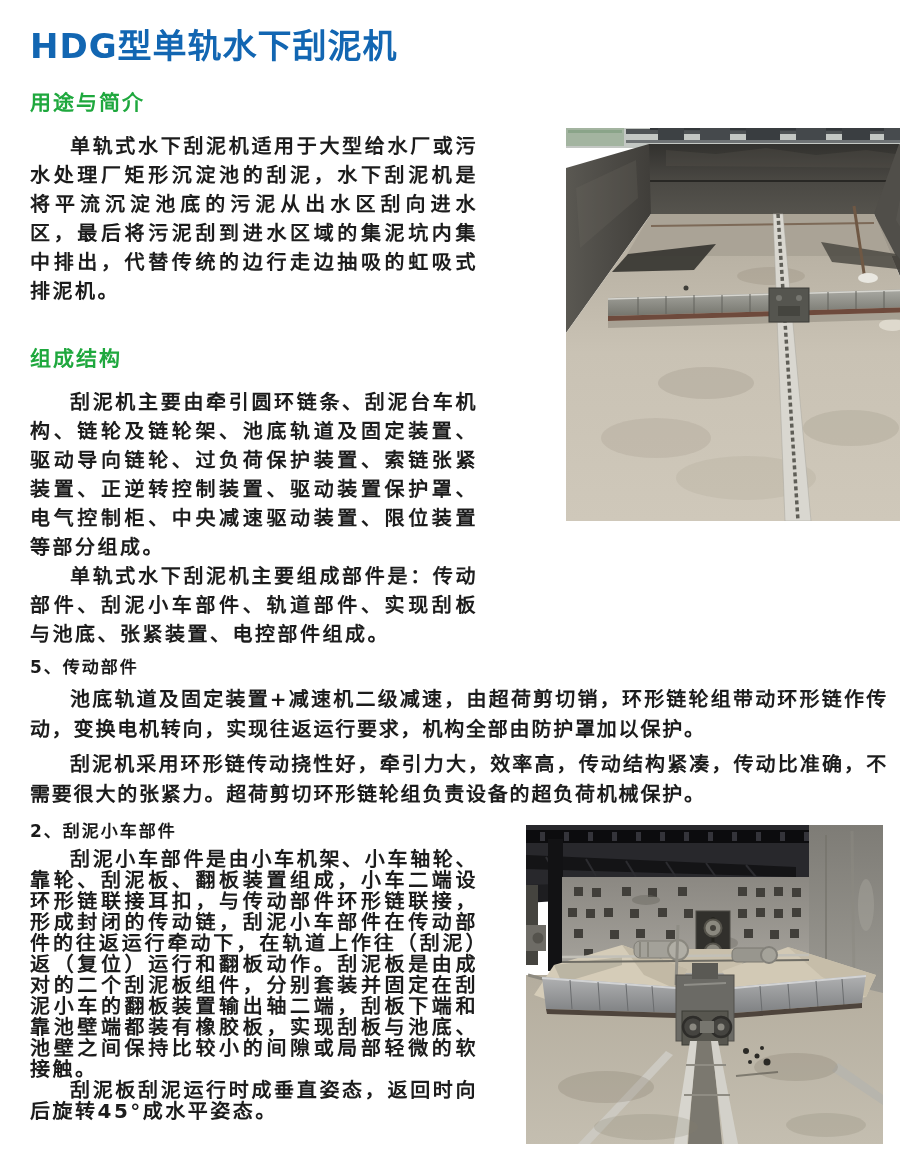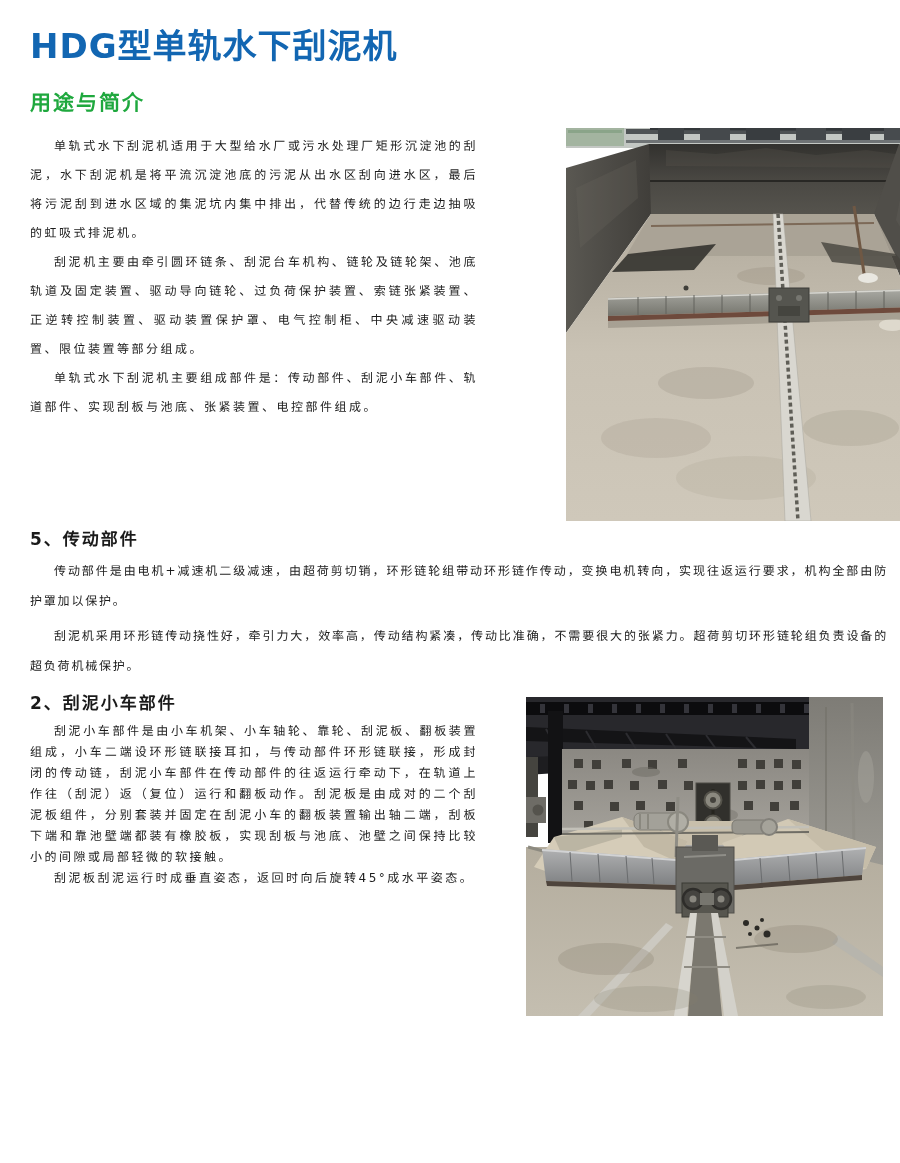--- a/index.html
+++ b/index.html
@@ -30,21 +30,21 @@
     letter-spacing:2px;
   }
   h2.green-heading.second { margin-top:40px; }
 
   h3.sub-heading {
     font-size:17px; line-height:24px; font-weight:700;
     color:#1a1a1a; letter-spacing:2px;
   }
 
   p.body-text {
-    font-size:12px; font-weight:400;
+    font-size:20px; font-weight:700;
     text-align:justify;
     text-indent:2em;
     color:#1c1c1c;
   }
   .col-text p.body-text { line-height:29px; letter-spacing:2.5px; margin-top:16px; }
   .col-text p.body-text + p.body-text { margin-top:0; }
   .section-c .col-text p.body-text { line-height:21px; margin-top:6px; }
   .section-c .col-text p.body-text + p.body-text { margin-top:0; }
 
   .section-b { margin-top:6px; width:858px; }
@@ -59,20 +59,21 @@
 <body>
 
 <div class="page">
 
   <h1 class="page-title">HDG型单轨水下刮泥机</h1>
 
   <section class="row section-a">
     <div class="col-text">
       <h2 class="green-heading">用途与简介</h2>
       <p class="body-text">单轨式水下刮泥机适用于大型给水厂或污水处理厂矩形沉淀池的刮泥，水下刮泥机是将平流沉淀池底的污泥从出水区刮向进水区，最后将污泥刮到进水区域的集泥坑内集中排出，代替传统的边行走边抽吸的虹吸式排泥机。</p>
+      <h2 class="green-heading second">组成结构</h2>
       <p class="body-text">刮泥机主要由牵引圆环链条、刮泥台车机构、链轮及链轮架、池底轨道及固定装置、驱动导向链轮、过负荷保护装置、索链张紧装置、正逆转控制装置、驱动装置保护罩、电气控制柜、中央减速驱动装置、限位装置等部分组成。</p>
       <p class="body-text">单轨式水下刮泥机主要组成部件是：传动部件、刮泥小车部件、轨道部件、实现刮板与池底、张紧装置、电控部件组成。</p>
     </div>
 
     <figure class="photo photo-1" role="img" aria-label="矩形沉淀池内单轨刮泥机轨道与刮泥板安装实景">
       <svg width="363" height="393" viewBox="0 0 363 393">
         <defs>
           <linearGradient id="p1wall" x1="0" y1="0" x2="0" y2="1">
             <stop offset="0" stop-color="#32312e"></stop>
               <stop offset="0.55" stop-color="#4b4944"></stop>
@@ -161,21 +162,21 @@
           <circle cx="213" cy="170" r="3" fill="#767670"></circle>
           <circle cx="233" cy="170" r="3" fill="#767670"></circle>
           <rect x="212" y="178" width="22" height="10" fill="#45453f"></rect>
         </g>
       </svg>
     </figure>
   </section>
 
   <section class="section-b">
     <h3 class="sub-heading">5、传动部件</h3>
-    <p class="body-text">传动部件是由电机+减速机二级减速，由超荷剪切销，环形链轮组带动环形链作传动，变换电机转向，实现往返运行要求，机构全部由防护罩加以保护。</p>
+    <p class="body-text">池底轨道及固定装置+减速机二级减速，由超荷剪切销，环形链轮组带动环形链作传动，变换电机转向，实现往返运行要求，机构全部由防护罩加以保护。</p>
     <p class="body-text">刮泥机采用环形链传动挠性好，牵引力大，效率高，传动结构紧凑，传动比准确，不需要很大的张紧力。超荷剪切环形链轮组负责设备的超负荷机械保护。</p>
   </section>
 
   <section class="row section-c">
     <div class="col-text">
       <h3 class="sub-heading">2、刮泥小车部件</h3>
       <p class="body-text">刮泥小车部件是由小车机架、小车轴轮、靠轮、刮泥板、翻板装置组成，小车二端设环形链联接耳扣，与传动部件环形链联接，形成封闭的传动链，刮泥小车部件在传动部件的往返运行牵动下，在轨道上作往（刮泥）返（复位）运行和翻板动作。刮泥板是由成对的二个刮泥板组件，分别套装并固定在刮泥小车的翻板装置输出轴二端，刮板下端和靠池壁端都装有橡胶板，实现刮板与池底、池壁之间保持比较小的间隙或局部轻微的软接触。</p>
       <p class="body-text">刮泥板刮泥运行时成垂直姿态，返回时向后旋转45°成水平姿态。</p>
     </div>
 

